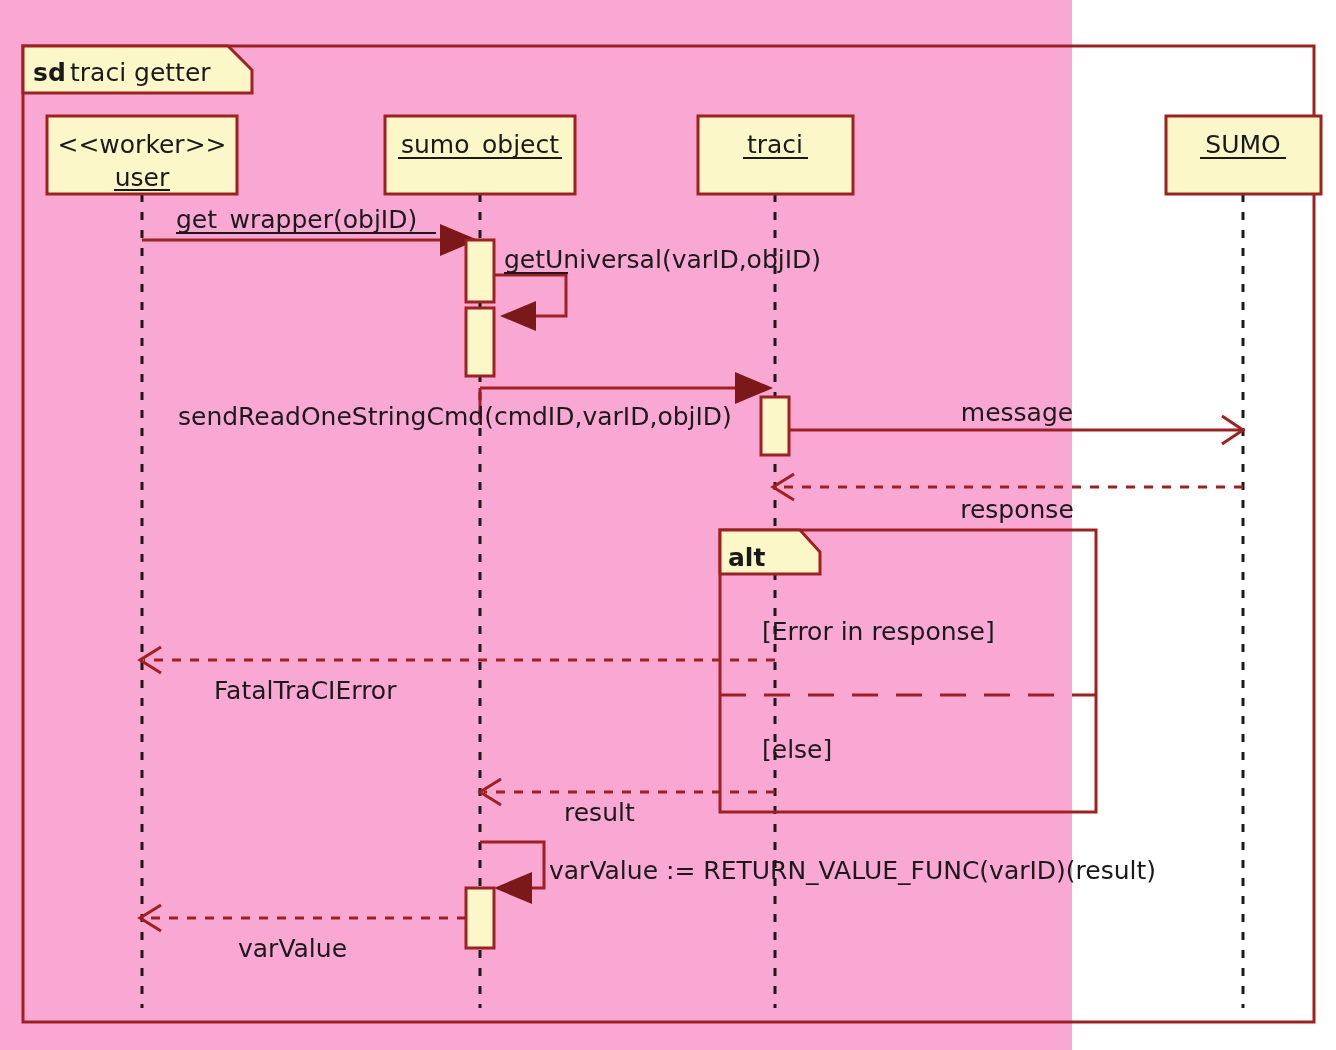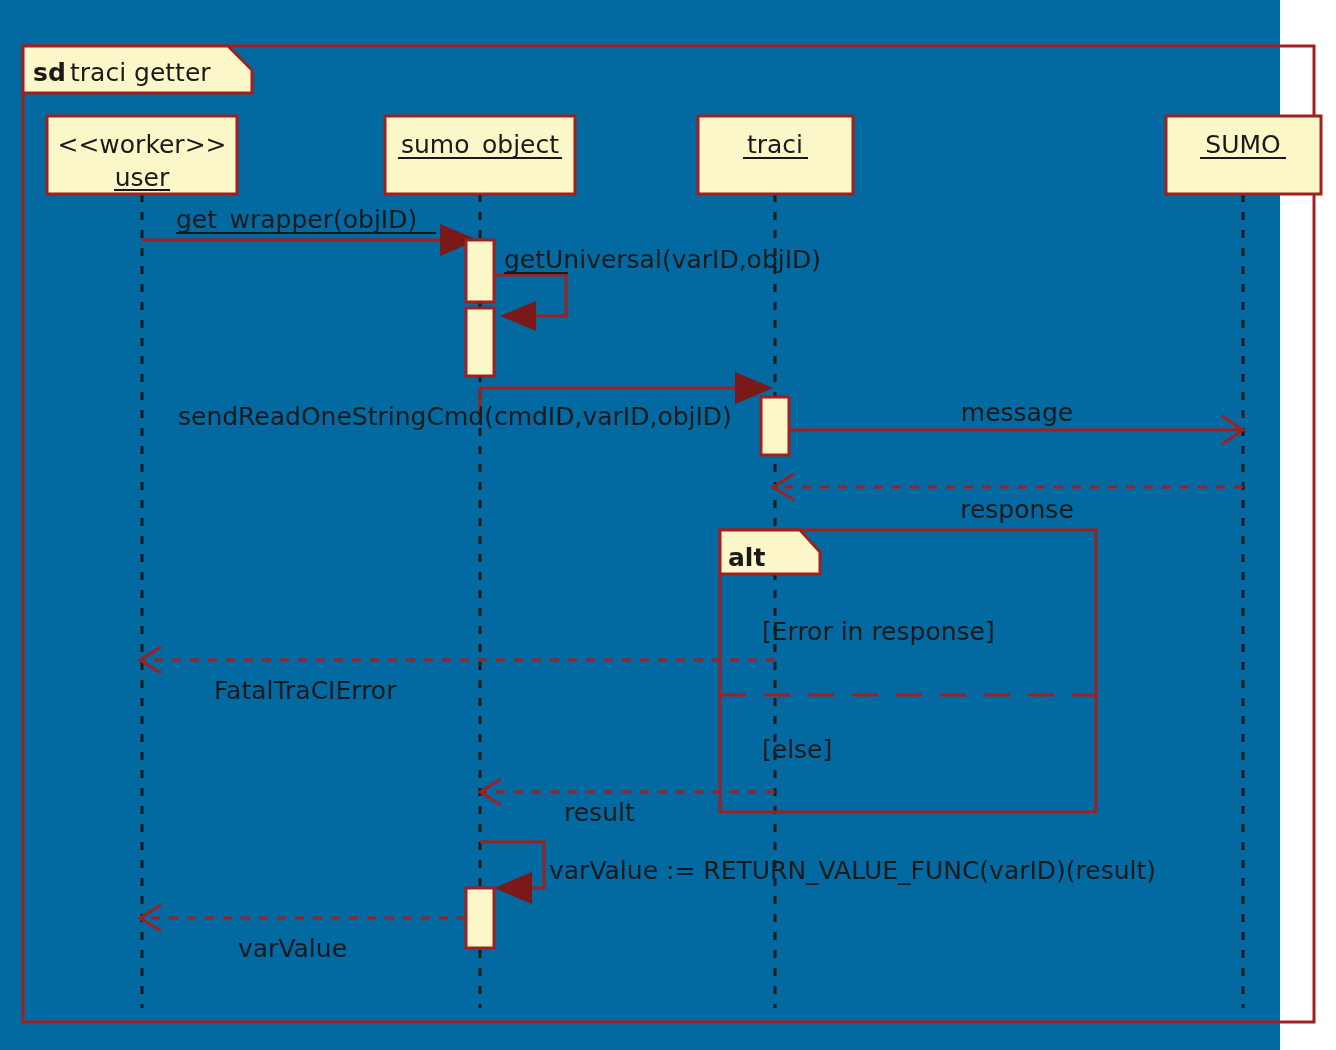--- a/index.html
+++ b/index.html
@@ -8,23 +8,23 @@
     background: #ffffff;
   }
   body {
     width: 1336px;
     height: 1050px;
     font-family: "DejaVu Sans", sans-serif;
     overflow: hidden;
   }
   #canvas {
     position: relative;
-    width: 1280px;
+    width: 1072px;
     height: 1050px;
-    background: #0369a1;
+    background: #f9a8d4;
   }
   svg#diagram {
     position: absolute;
     left: 0;
     top: 0;
     width: 1336px;
     height: 1050px;
   }
   .frame-outline {
     fill: none;

